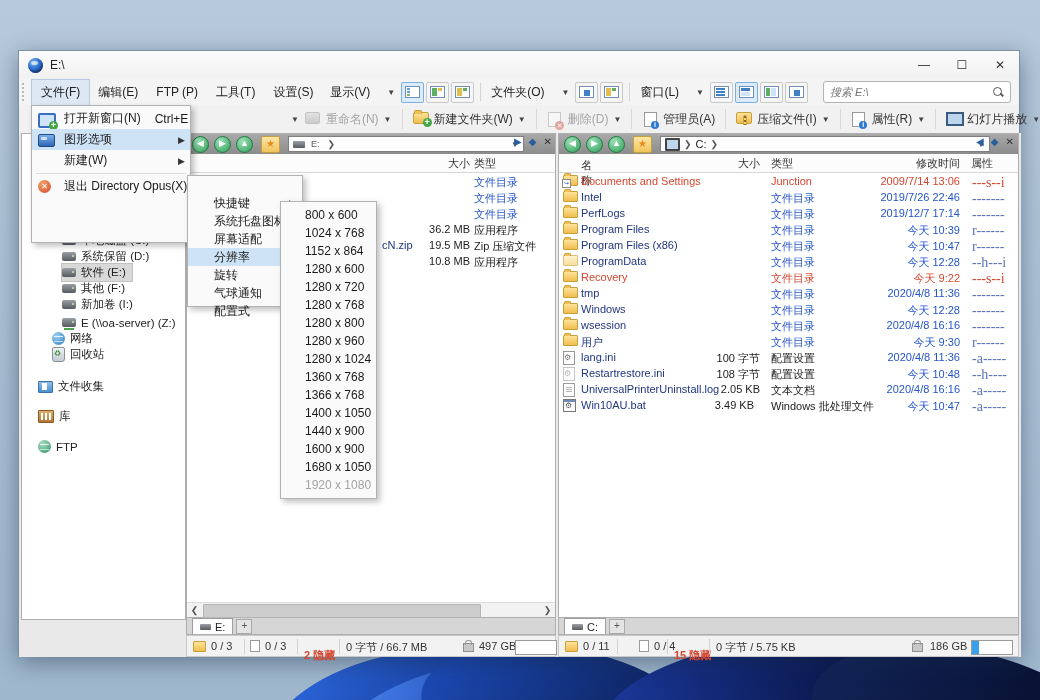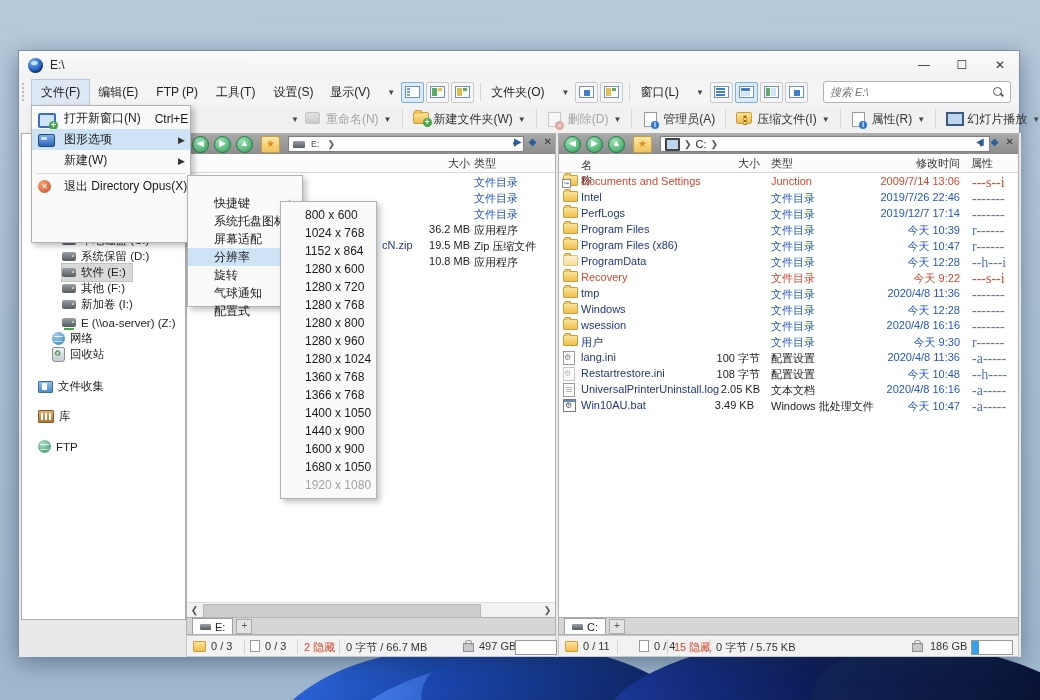--- a/index.html
+++ b/index.html
@@ -145,21 +145,21 @@
   .tab{height:15px;background:#fdfdfd;border:1px solid #9f9f9f;border-bottom:none;margin-left:5px;display:flex;align-items:center;gap:4px;padding:0 7px;font-size:11px;color:#222;}
   .tab .crumb-drive{width:11px;height:6px;}
   .tab-add{width:14px;height:13px;background:#e4e4e4;border:1px solid #aaa;margin-left:3px;font-size:10px;line-height:11px;text-align:center;color:#555;}
   .statusbar{position:absolute;height:22px;top:502px;background:#f2f2f2;border:1px solid #c9c9c9;box-sizing:border-box;font-size:11px;color:#333;}
   .statusbar.l{left:167px;width:370px;}
   .statusbar.r{left:539px;width:461px;}
   .sb-item{position:absolute;top:4px;display:flex;align-items:center;gap:5px;white-space:nowrap;}
   .sb-div{position:absolute;top:3px;width:1px;height:15px;background:#d2d2d2;}
   .sb-folder{width:11px;height:9px;background:linear-gradient(#fce49a,#f0bd4d);border:1px solid #c99f3c;border-radius:1px;}
   .sb-doc{width:8px;height:10px;background:#fff;border:1px solid #9a9a9a;}
-  .sb-hidden{color:#d5462e;font-weight:normal;}
+  .sb-hidden{color:#d5462e;font-weight:bold;margin-top:8px;}
   .sb-lock{width:9px;height:7px;background:#c8c8c8;border:1px solid #8f8f8f;position:relative;margin-top:3px;}
   .sb-lock::before{content:"";position:absolute;left:1px;top:-4px;width:5px;height:4px;border:1.5px solid #9a9a9a;border-bottom:none;border-radius:3px 3px 0 0;}
   .pbar{width:40px;height:13px;border:1px solid #9a9a9a;background:#fff;}
   .pbar .fill{height:100%;background:#3aa0e8;}
 
   
   .popup{position:absolute;background:#fafafa;border:1px solid #b2b2b2;box-shadow:3px 3px 6px rgba(0,0,0,.25);z-index:100;font-size:12px;color:#1a1a1a;}
   .file-menu{left:12px;top:54px;width:158px;height:136px;}
   .menu-item{position:relative;height:21px;display:flex;align-items:center;padding:0 8px 0 6px;white-space:nowrap;}
   .menu-item.hl{background:#cfe3f7;}

